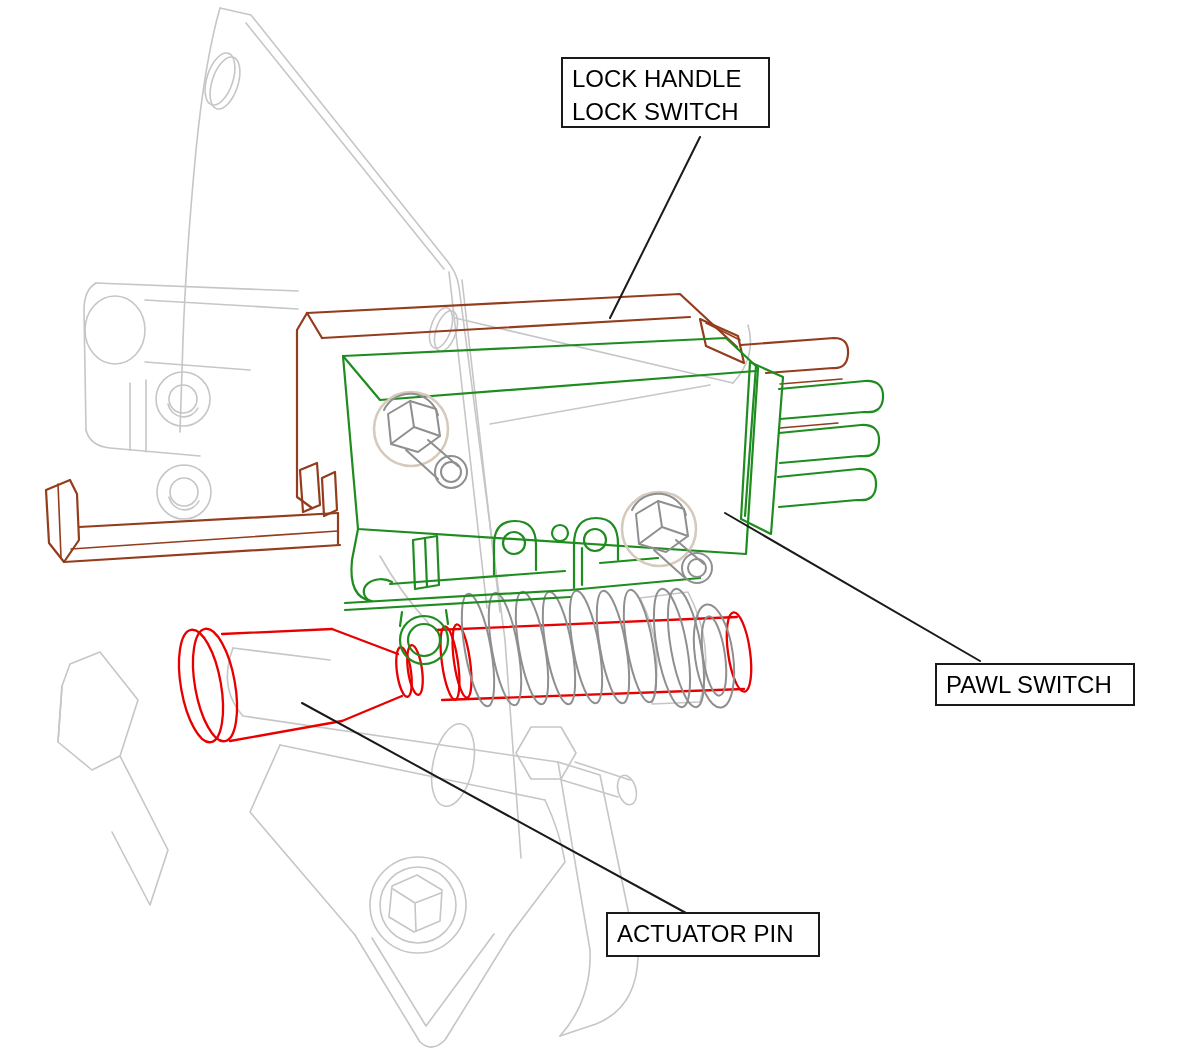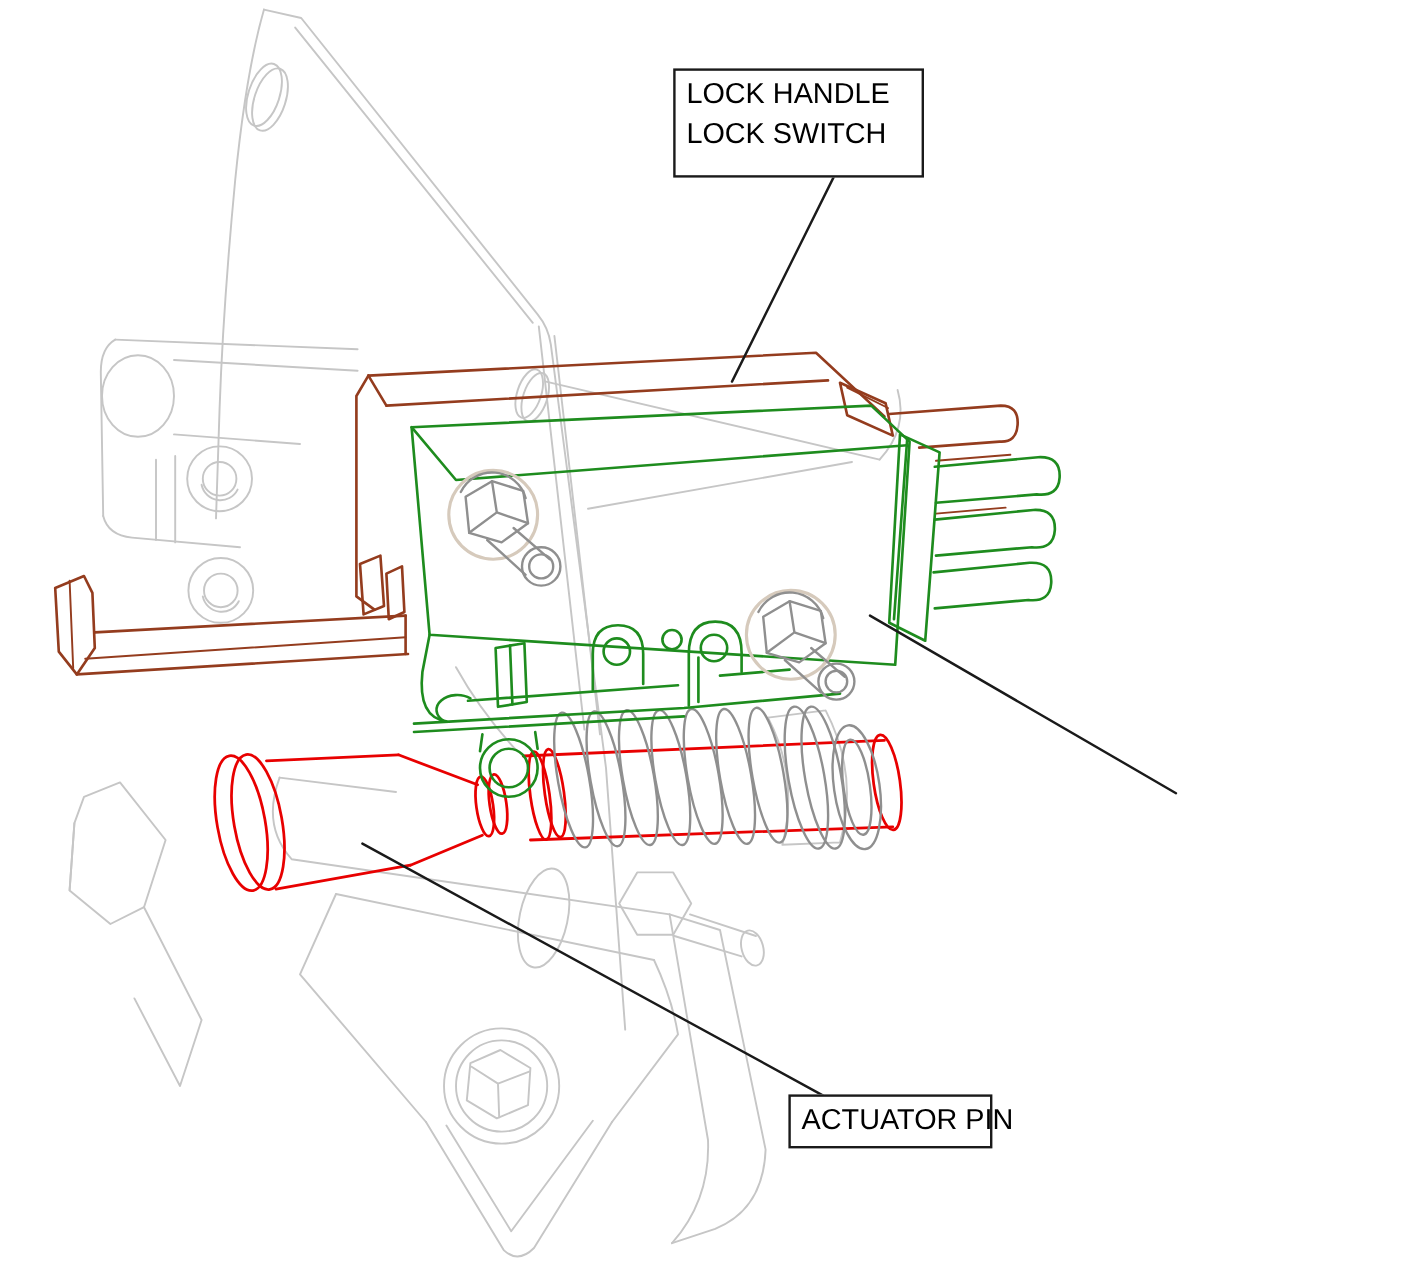--- a/index.html
+++ b/index.html
@@ -210,23 +210,26 @@
       <circle class="st-gray2" cx="697" cy="568" r="9"></circle>
     </g>
 
     <g>
       <path class="st-black" d="M700,137 L610,318"></path>
       <path class="st-black" d="M725,513 L980,661"></path>
       <path class="st-black" d="M302,703 L686,913"></path>
     </g>
   </svg>
 
-  <div class="label-box" style="left:561px;top:57px;width:209px;height:91px;">
+  <div class="label-box" style="left:561px;top:57px;width:209px;height:71px;">
     <span class="label-line">LOCK HANDLE</span>
     <span class="label-line">LOCK SWITCH</span>
   </div>
 
-
-  <div class="label-box" style="left:657px;top:912px;width:170px;height:45px;">
+  <div class="label-box" style="left:935px;top:663px;width:200px;height:43px;">
+    <span class="label-line">PAWL SWITCH</span>
+  </div>
+
+  <div class="label-box" style="left:606px;top:912px;width:214px;height:45px;">
     <span class="label-line">ACTUATOR PIN</span>
   </div>
 
 </div>
 
 </body></html>

